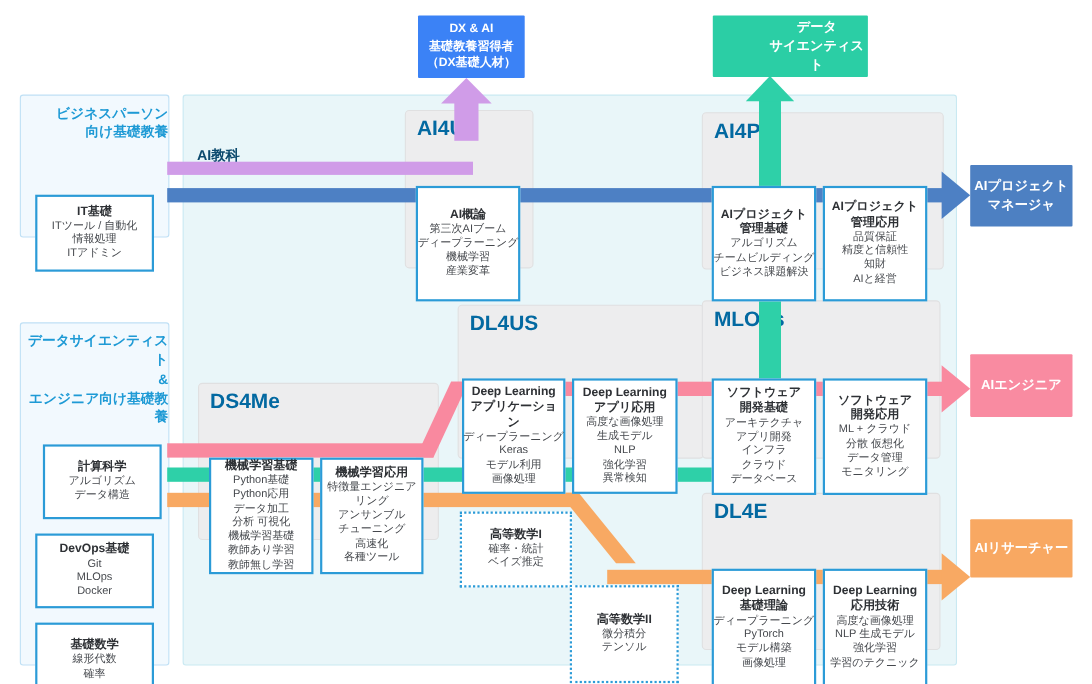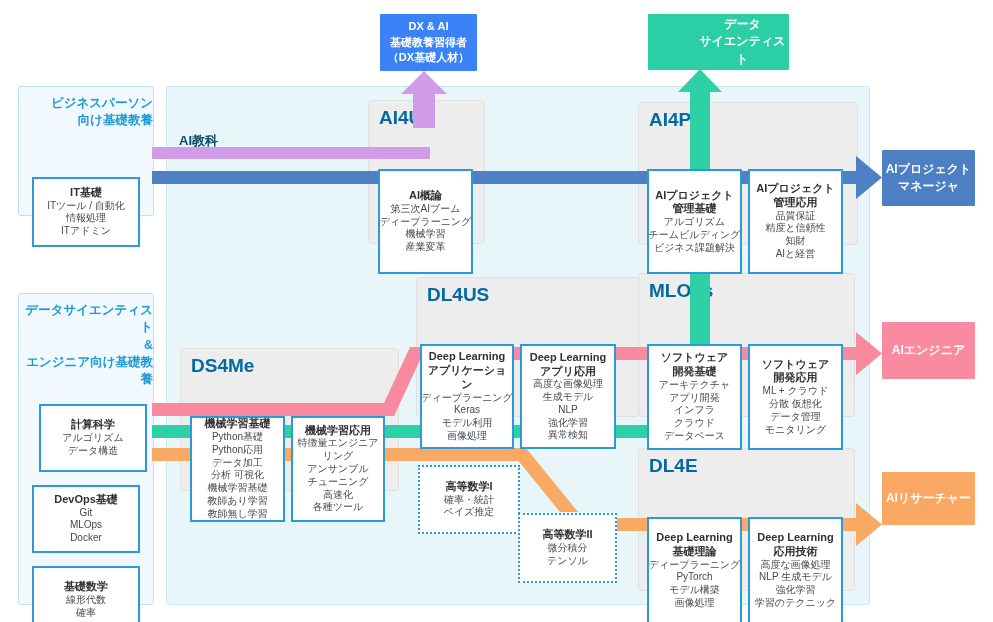--- a/index.html
+++ b/index.html
@@ -283,21 +283,21 @@
       </div>
   </div>
 
   <div class="abs course dotted" style="left:418px;top:421px;width:102px;height:69px;">
     <div class="c-title">高等数学I</div>
     <div class="c-items">
         <div>確率・統計</div>
         <div>ベイズ推定</div>
       </div>
   </div>
-  <div class="abs course dotted" style="left:518px;top:469px;width:99px;height:70px;">
+  <div class="abs course dotted" style="left:518px;top:488px;width:99px;height:89px;">
     <div class="c-title">高等数学II</div>
     <div class="c-items">
         <div>微分積分</div>
         <div>テンソル</div>
       </div>
   </div>
 
 </div>
 
 </body></html>

